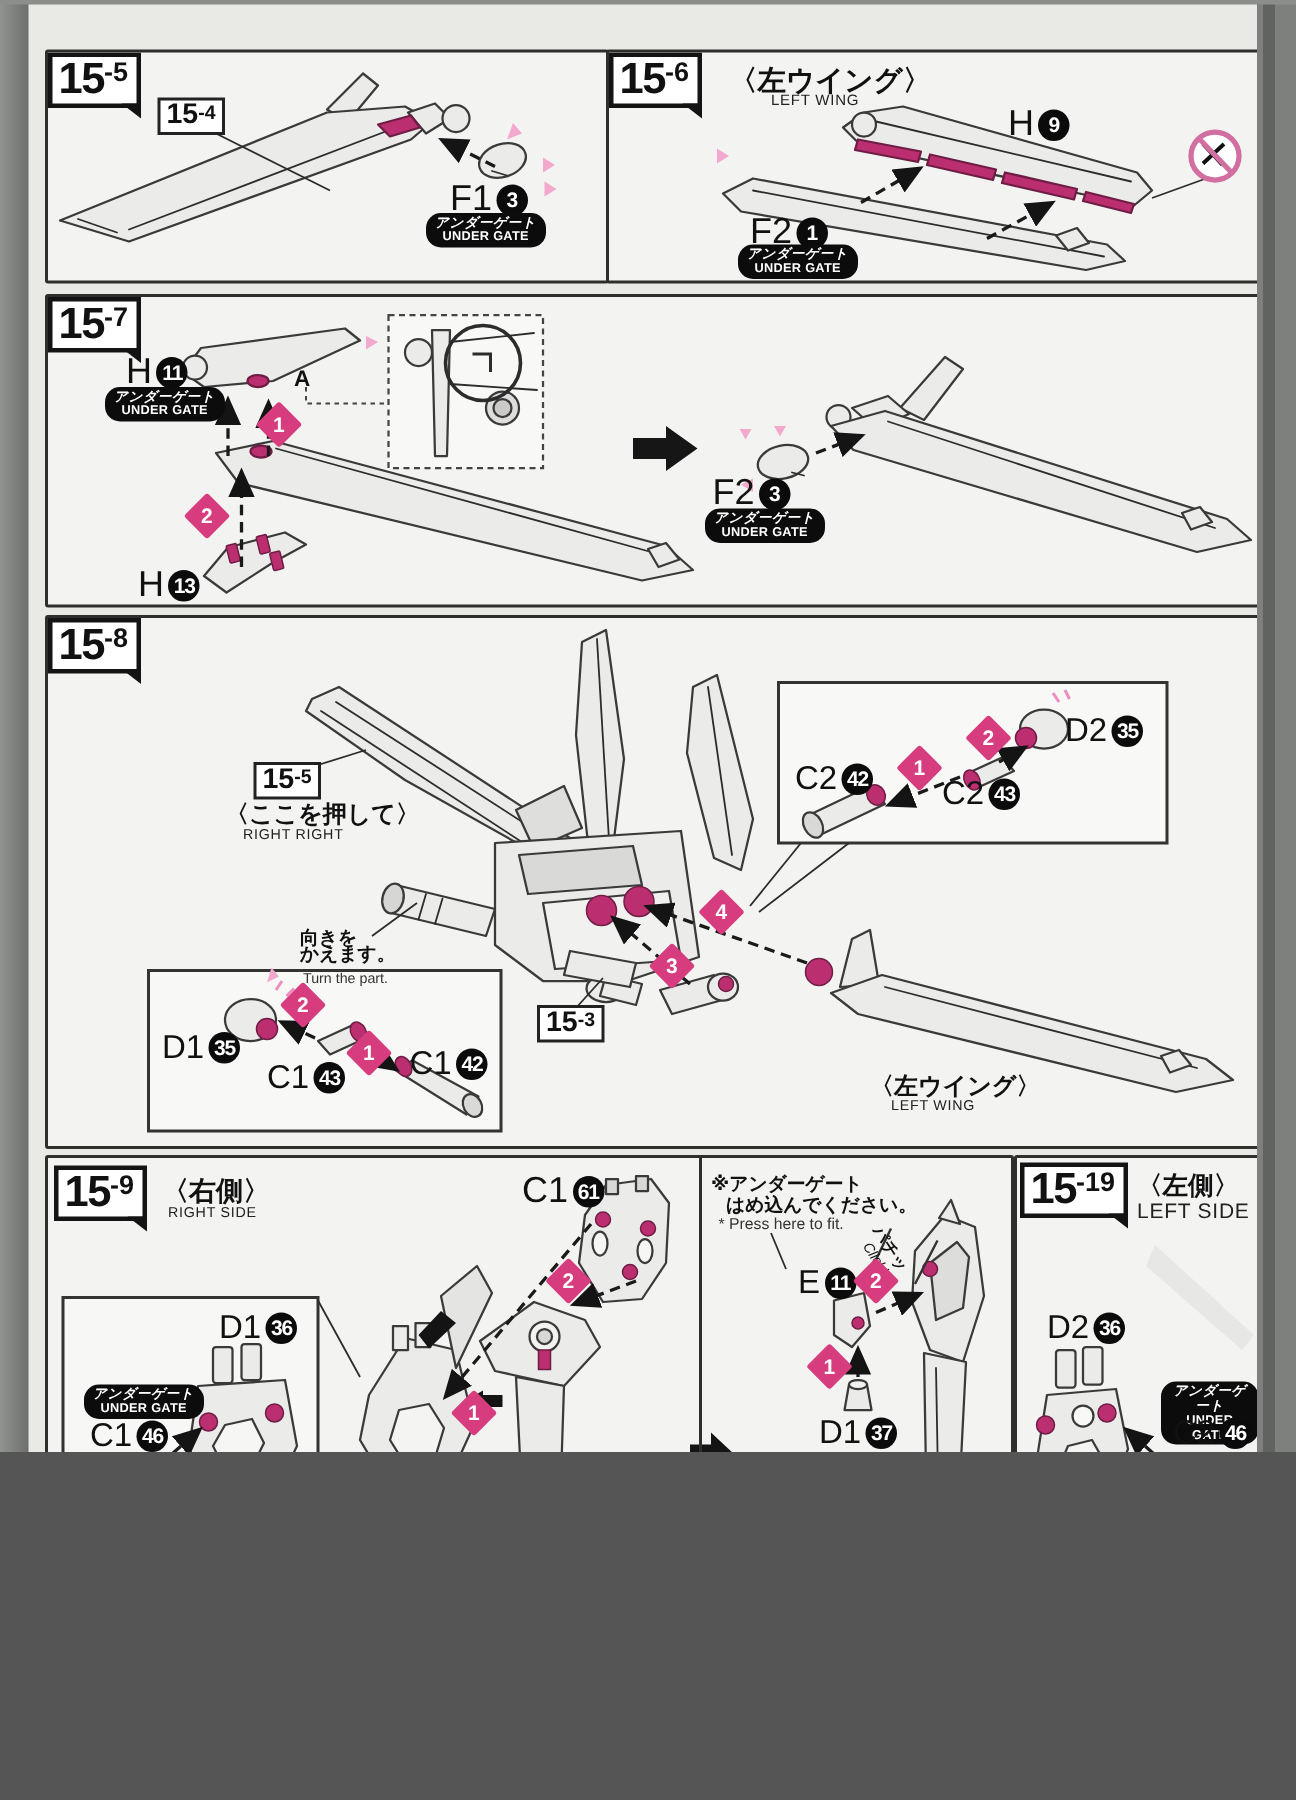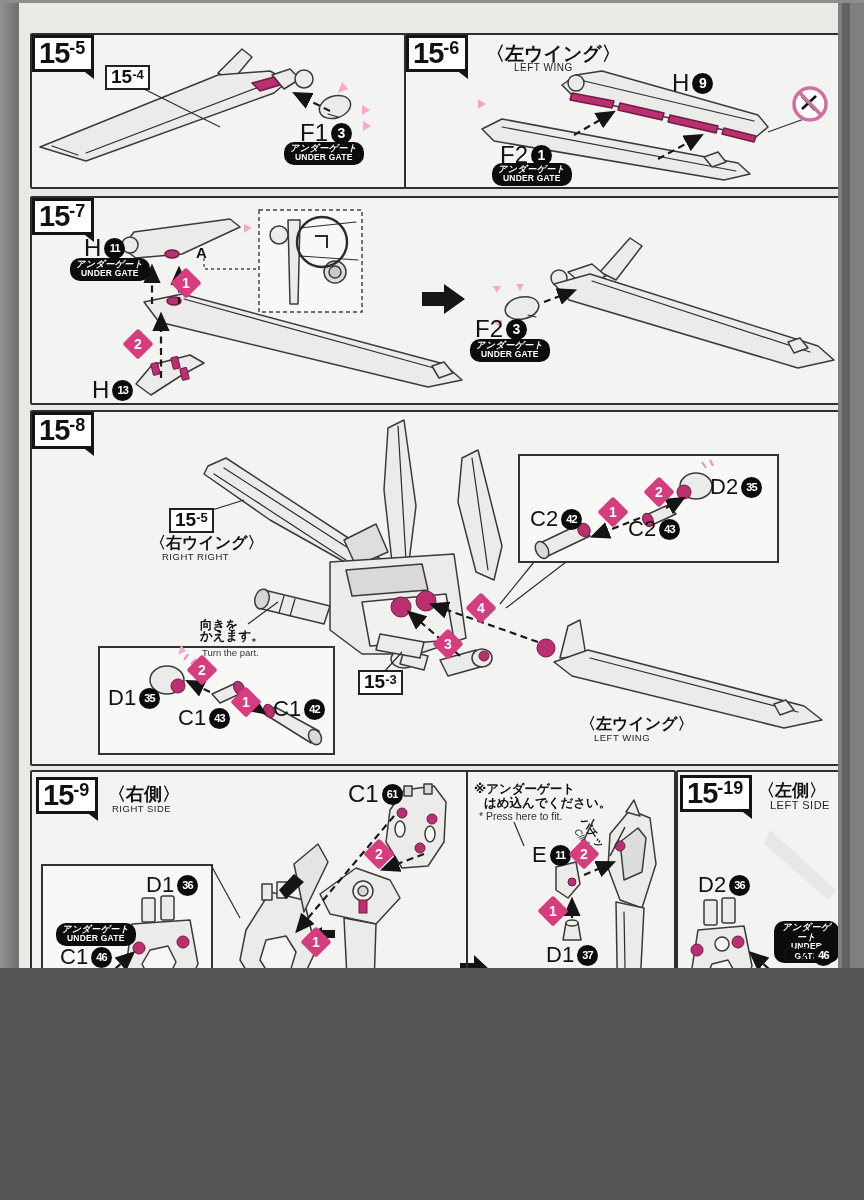--- a/index.html
+++ b/index.html
@@ -27,21 +27,21 @@
   .co-num{font-size:19px;font-weight:bold;line-height:1.05;}
   .co-sub{font-size:13px;font-weight:bold;line-height:1.2;}
 
   .title-jp{position:absolute;font-size:19px;font-weight:bold;white-space:nowrap;z-index:4;}
   .title-en{position:absolute;font-size:10px;color:#222;white-space:nowrap;z-index:4;letter-spacing:.5px;}
 
   .part{position:absolute;display:flex;align-items:center;gap:3px;font-size:24px;white-space:nowrap;z-index:4;}
   .circ{display:inline-flex;align-items:center;justify-content:center;background:#0b0b0b;color:#fff;
         border-radius:50%;width:21px;height:21px;font-weight:bold;flex:0 0 auto;}
   .circ.one{font-size:14px;}
-  .circ.two{font-size:11px;letter-spacing:-.8px;}
+  .circ.two{font-size:14px;letter-spacing:-.8px;}
 
   .ug{position:absolute;background:#0c0c0c;color:#fff;border-radius:10px;padding:1px 6px 2px;
       text-align:center;z-index:4;line-height:1.12;}
   .ug-jp{font-size:9px;font-weight:bold;font-style:italic;letter-spacing:.5px;}
   .ug-en{font-size:8.5px;font-weight:bold;letter-spacing:.2px;}
 
   .diamond{position:absolute;width:22px;height:22px;background:#d63c7e;transform:rotate(45deg);
       display:flex;align-items:center;justify-content:center;z-index:4;border-radius:2px;}
   .diamond span{transform:rotate(-45deg);color:#fff;font-weight:bold;font-size:14px;}
 
@@ -324,21 +324,21 @@
       <polygon class="pk" points="146,243 154,239 149,233"></polygon>
     </svg>
     <div class="hdr">
       <span class="hdr-num">15</span>
         <span class="hdr-sub">-8</span>
     </div>
     <div class="callout" style="left:137px;top:96px">
       <span class="co-num">15</span>
         <span class="co-sub">-5</span>
     </div>
-    <div class="title-jp" style="left:118px;top:121px;font-size:16px">〈右ウイング〉</div>
+    <div class="title-jp" style="left:118px;top:121px;font-size:16px">〈ここを押して〉</div>
     <div class="title-en" style="left:130px;top:139px;font-size:9.5px">RIGHT RIGHT</div>
     <div class="part" style="left:498px;top:94px;font-size:22px">
       <span>C2</span>
         <span class="circ two">42</span>
     </div>
     <div class="part" style="left:596px;top:104px;font-size:22px">
       <span>C2</span>
         <span class="circ two">43</span>
     </div>
     <div class="part" style="left:678px;top:62px;font-size:22px">
@@ -543,21 +543,21 @@
       <path class="dash" d="M108,212 74,182"></path>
       <path class="dash" d="M112,248 50,227"></path>
       <polygon class="pk" points="95,204 95,214 103,209"></polygon>
       <polygon class="pk" points="158,202 158,212 150,207"></polygon>
     </svg>
     <div class="hdr" style="left:2px;top:3px">
       <span class="hdr-num">15</span>
         <span class="hdr-sub">-19</span>
     </div>
     <div class="title-jp" style="left:80px;top:7px;font-size:17px">〈左側〉</div>
-    <div class="title-en" style="left:92px;top:27px;font-size:11px">LEFT SIDE</div>
+    <div class="title-en" style="left:80px;top:27px;font-size:14px">LEFT SIDE</div>
     <div class="part" style="left:20px;top:100px;font-size:22px">
       <span>D2</span>
         <span class="circ two">36</span>
     </div>
     <div class="ug" style="left:96px;top:149px">
       <div class="ug-jp">アンダーゲート</div>
       <div class="ug-en">UNDER GATE</div>
     </div>
     <div class="part" style="left:104px;top:170px;font-size:22px">
       <span>C2</span>

